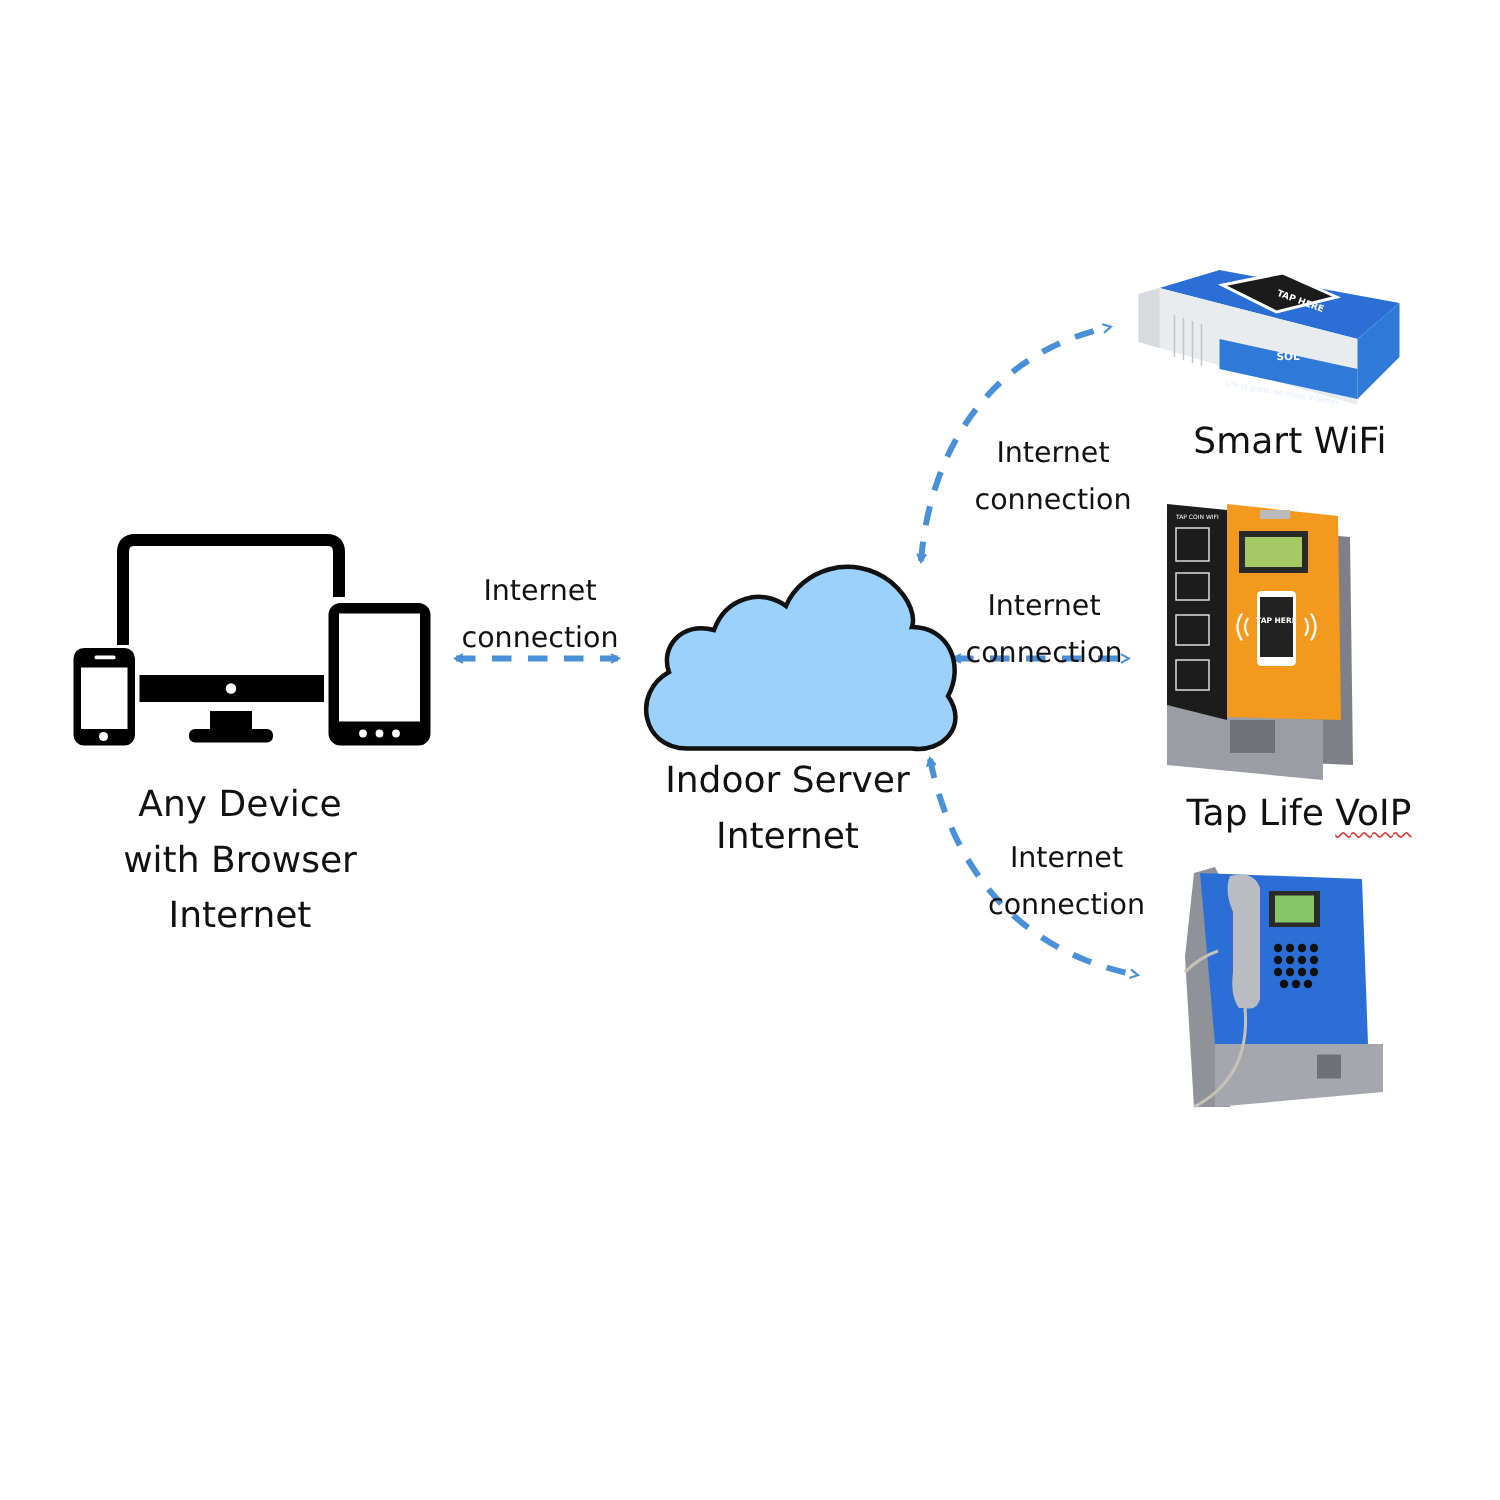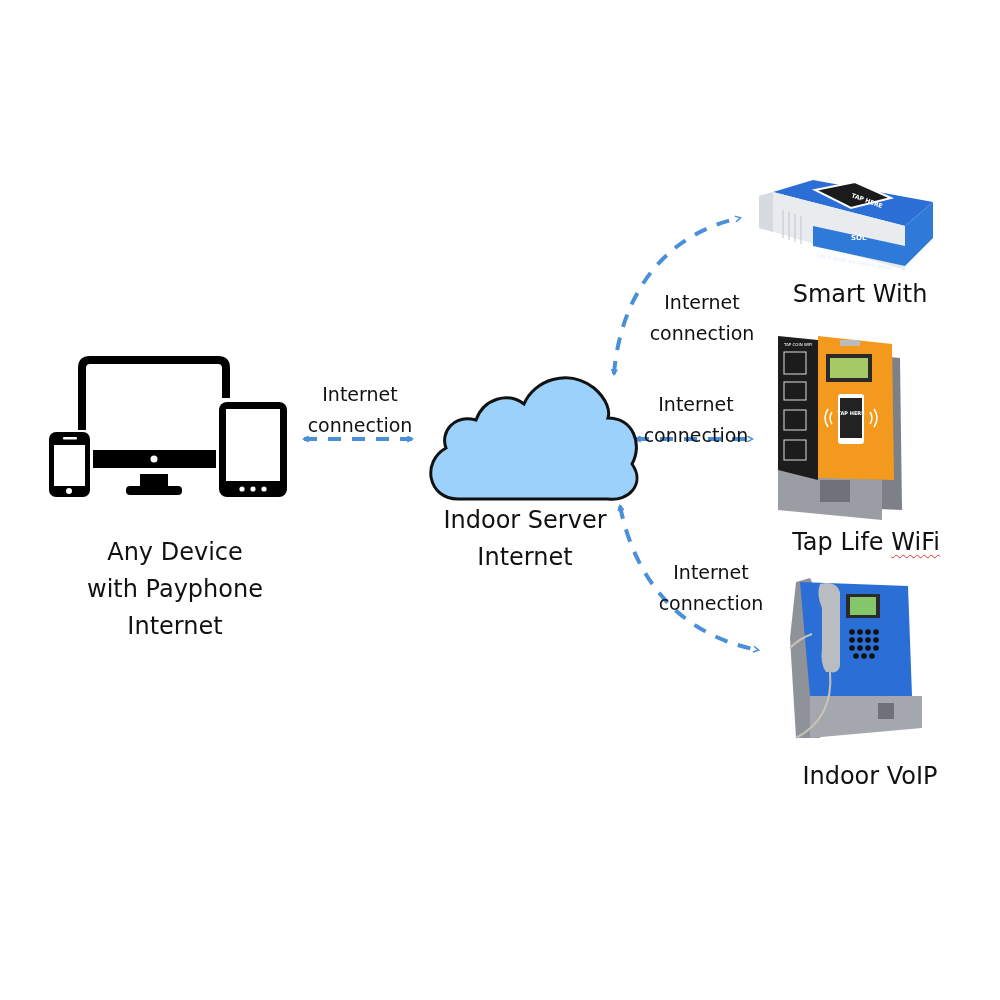--- a/index.html
+++ b/index.html
@@ -57,23 +57,23 @@
   <rect x="14" y="95" width="31" height="41" fill="#fff"></rect>
   <rect x="23" y="87" width="14" height="2.5" rx="1" fill="#fff"></rect>
   <circle cx="29" cy="141" r="3" fill="#fff"></circle>
 
   <rect x="179" y="52" width="68" height="95" rx="8" fill="#000"></rect>
   <rect x="186" y="59" width="54" height="72" fill="#fff"></rect>
   <circle cx="202" cy="139" r="2.6" fill="#fff"></circle>
   <circle cx="213" cy="139" r="2.6" fill="#fff"></circle>
   <circle cx="224" cy="139" r="2.6" fill="#fff"></circle>
 </svg>
-<div class="label big" style="left:55px;top:518px;width:240px;margin-top:16px;">
+<div class="label big" style="left:40px;top:518px;width:240px;">
   <div>Any Device</div>
-  <div>with Payphone</div>
+  <div>with Browser</div>
   <div>Internet</div>
 </div>
 
 <svg width="230" height="150" style="left:418px;top:362px" viewBox="0 0 230 150">
   <path d="M40,137 C10,137 3,100 28,86 C22,70 36,52 58,58 C66,36 90,30 106,42 C116,18 150,6 176,26 C190,38 192,50 190,56 C215,56 225,82 214,102 C228,122 210,140 190,137 Z" fill="#9bd1fb" stroke="#111" stroke-width="3"></path>
 </svg>
 <div class="label big" style="left:410px;top:502px;width:230px;">
   <div>Indoor Server</div>
   <div>Internet</div>
 </div>
@@ -93,21 +93,21 @@
   <text x="96" y="60" font-size="7" fill="#fff" font-family="DejaVu Sans, sans-serif" font-weight="bold">SOL</text>
   <text x="62" y="77" font-size="5" fill="#dfeaff" font-family="DejaVu Sans, sans-serif" transform="rotate(10 62 77)">Life is good, we make it better</text>
 
   <g stroke="#bfc4ca" stroke-width="1">
     <line x1="28" y1="30" x2="28" y2="58"></line>
       <line x1="34" y1="32" x2="34" y2="60"></line>
       <line x1="40" y1="34" x2="40" y2="62"></line>
       <line x1="46" y1="36" x2="46" y2="64"></line>
   </g>
 </svg>
-<div class="label big" style="left:770px;top:276px;width:180px;">Smart With</div>
+<div class="label big" style="left:770px;top:276px;width:180px;">Smart WiFi</div>
 
 <svg width="140" height="190" style="left:770px;top:330px" viewBox="0 0 140 190">
 
   <polygon points="40,20 130,28 132,180 40,176" fill="#7d8187"></polygon>
   <polygon points="8,140 112,150 112,190 8,180" fill="#9a9ea4"></polygon>
   <rect x="50" y="150" width="30" height="22" fill="#6f7379"></rect>
 
   <polygon points="8,6 48,10 48,150 8,140" fill="#1c1c1c"></polygon>
   <text x="14" y="16" font-size="4" fill="#fff" font-family="DejaVu Sans, sans-serif">TAP COIN WIFI</text>
   <g fill="none" stroke="#ddd" stroke-width="1">
@@ -126,21 +126,21 @@
   <rect x="70" y="68" width="22" height="40" fill="#222"></rect>
   <text x="81" y="85" font-size="5" fill="#fff" text-anchor="middle" font-family="DejaVu Sans, sans-serif" font-weight="bold">TAP HERE</text>
   <g fill="none" stroke="#fff" stroke-width="1.5">
     <path d="M62,82 q-4,6 0,12"></path>
       <path d="M58,79 q-6,9 0,18"></path>
     <path d="M100,82 q4,6 0,12"></path>
       <path d="M104,79 q6,9 0,18"></path>
   </g>
 </svg>
 <div class="label big" style="left:766px;top:524px;width:200px;">
-  <span>Tap Life </span><span class="squiggle">WiFi</span>
+  <span>Tap Life </span><span class="squiggle">VoIP</span>
 </div>
 
 <svg width="150" height="170" style="left:780px;top:578px" viewBox="0 0 150 170">
 
   <polygon points="16,4 30,0 40,20 40,160 16,160 10,60" fill="#8f9399"></polygon>
 
   <polygon points="30,118 142,118 142,150 30,160" fill="#a4a8ae"></polygon>
   <rect x="98" y="125" width="16" height="16" fill="#6e7278"></rect>
 
   <polygon points="20,4 128,8 132,118 30,118" fill="#2b6fd6"></polygon>
@@ -163,14 +163,13 @@
       <circle cx="84" cy="78" r="2.8"></circle>
       <circle cx="92" cy="78" r="2.8"></circle>
   </g>
 
   <path d="M40,6 Q56,2 60,14 L60,88 Q58,96 50,94 L46,94 Q40,86 42,70 L42,30 Q36,16 40,6 Z" fill="#b9bcc0"></path>
 
   <path d="M50,94 Q54,140 16,160" fill="none" stroke="#c8c2b4" stroke-width="2"></path>
   <path d="M10,70 Q20,60 32,56" fill="none" stroke="#c8c2b4" stroke-width="2"></path>
 </svg>
 <div class="label big" style="left:760px;top:758px;width:220px;">
-  <div>Indoor VoIP</div>
 </div>
 
 </body></html>

